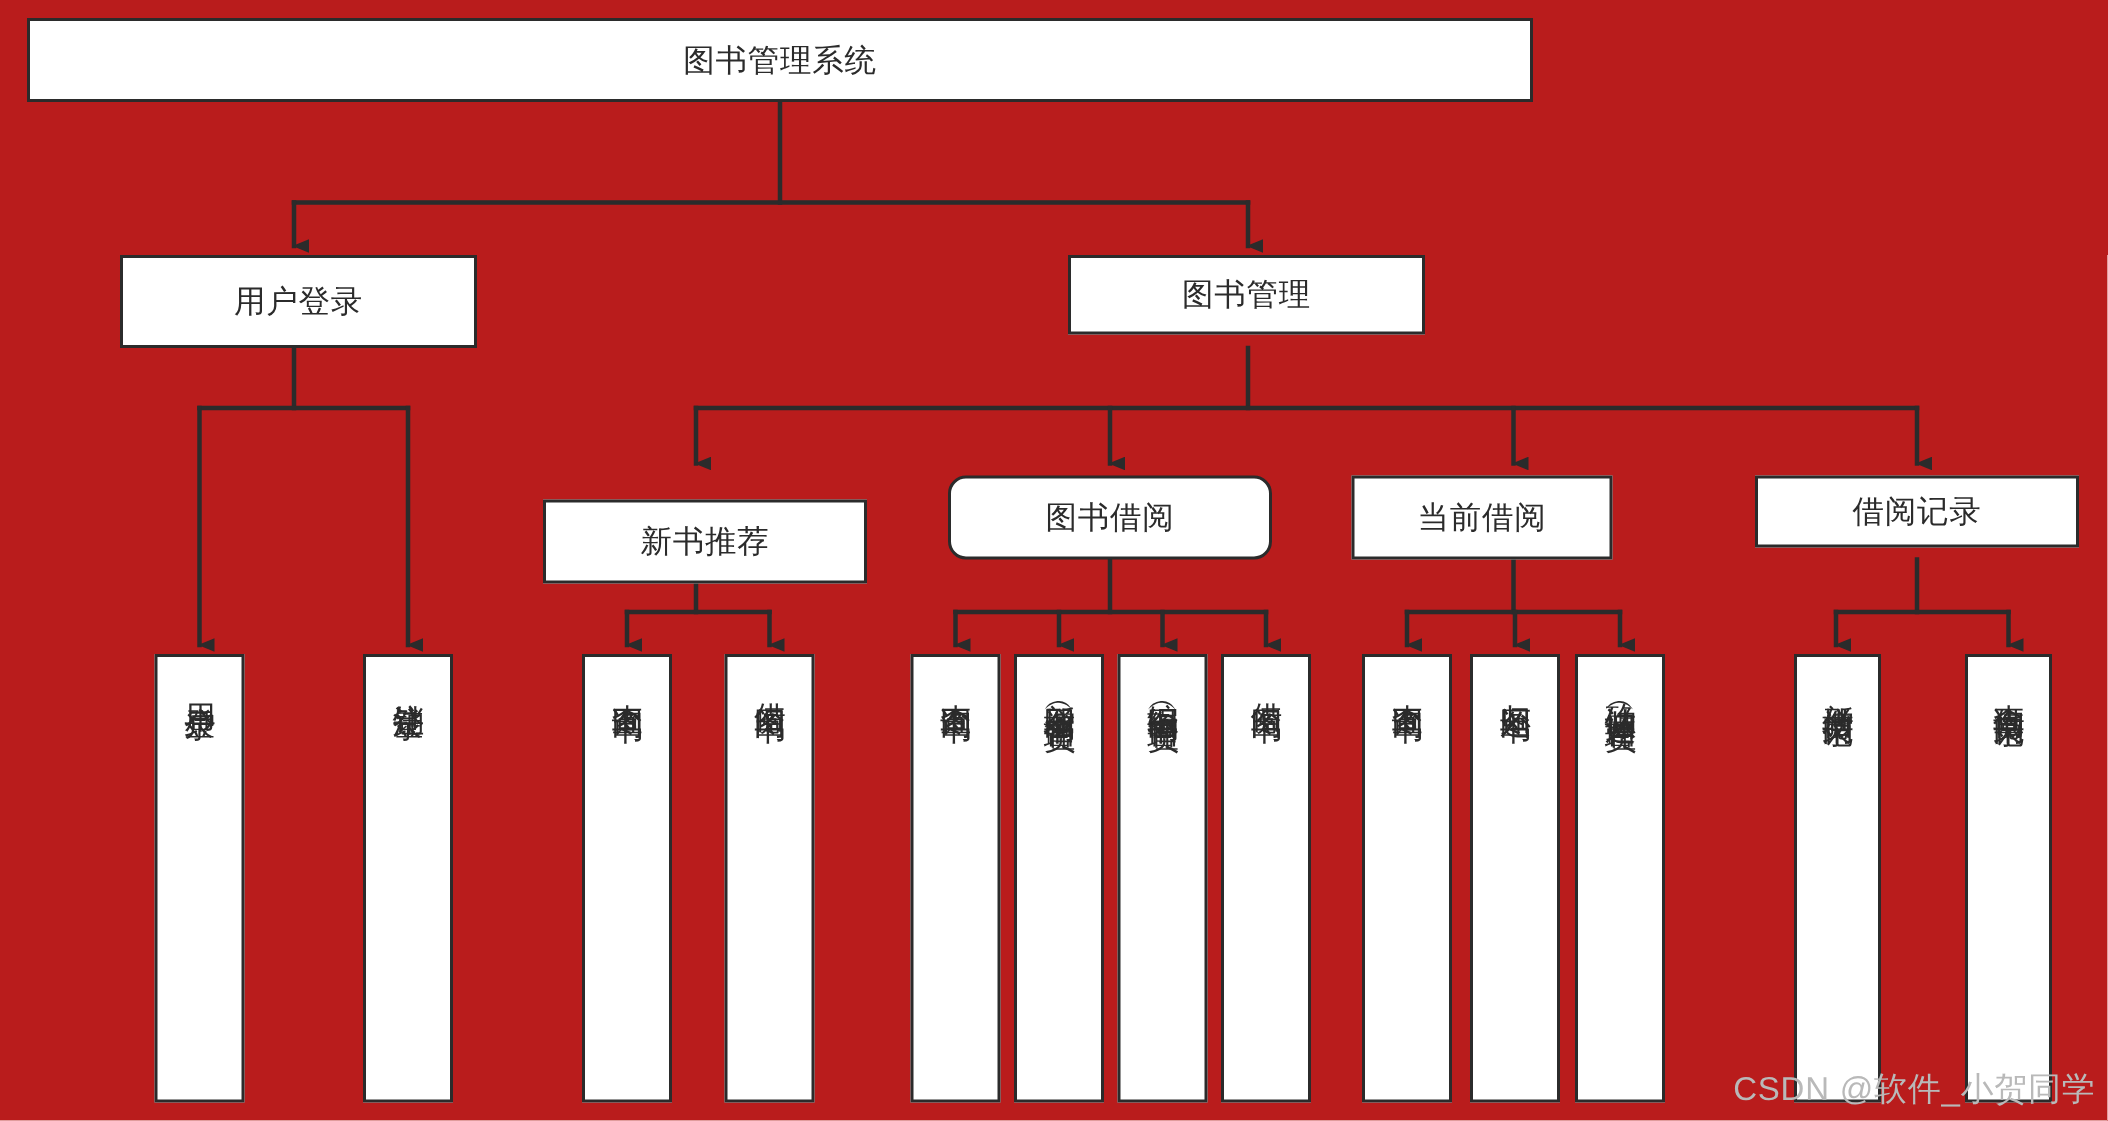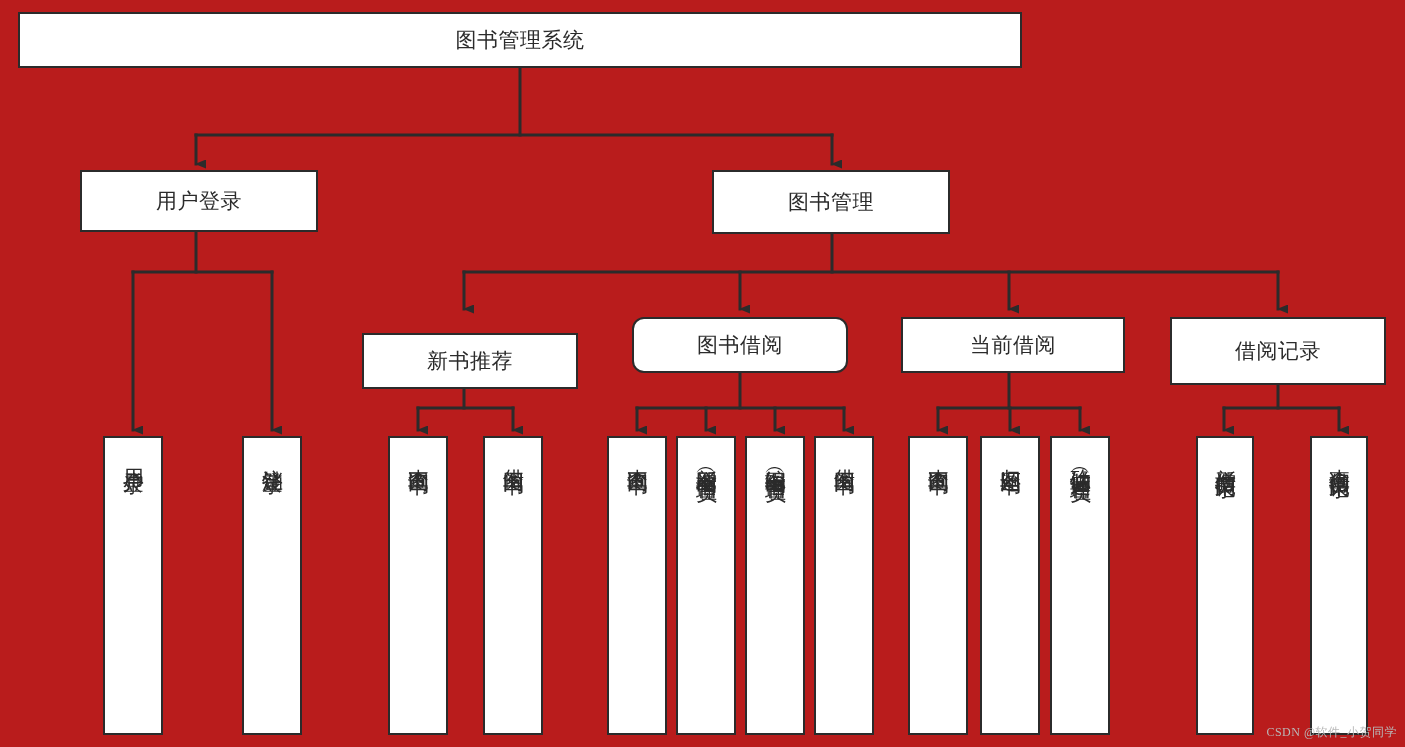--- a/index.html
+++ b/index.html
@@ -53,25 +53,25 @@
     text-orientation: upright;
     font-size: 21px;
     line-height: 1.18;
     letter-spacing: 2px;
     white-space: nowrap;
   }
   #watermark {
     position: absolute;
     right: 8px;
     bottom: 6px;
-    font-size: 12px;
+    font-size: 22px;
     color: #b9b9b9;
     letter-spacing: 0.5px;
     white-space: nowrap;
-    font-family: Liberation Serif, serif;
+    font-family: Liberation Sans, sans-serif;
   }
 </style>
 </head>
 <body>
 
 <div id="diagram-root">
 
   <svg id="edge-layer" viewBox="0 0 1405 747" xmlns="http://www.w3.org/2000/svg">
     <defs>
       <marker id="arrowhead" markerWidth="9" markerHeight="11" refX="4.5" refY="10" orient="auto" markerUnits="userSpaceOnUse">
@@ -122,34 +122,34 @@
     </g>
   </svg>
 
   <div class="node" style="left:18px; top:12px; width:1004px; height:56px;">
     <span class="node-label">图书管理系统</span>
   </div>
 
   <div class="node" style="left:80px; top:170px; width:238px; height:62px;">
     <span class="node-label">用户登录</span>
   </div>
-  <div class="node" style="left:712px; top:170px; width:238px; height:64px;">
+  <div class="node" style="left:712px; top:170px; width:238px; height:53px;">
     <span class="node-label">图书管理</span>
   </div>
 
   <div class="node" style="left:362px; top:333px; width:216px; height:56px;">
     <span class="node-label">新书推荐</span>
   </div>
   <div class="node" style="left:632px; top:317px; width:216px; height:56px;border-radius:12px;">
     <span class="node-label">图书借阅</span>
   </div>
-  <div class="node" style="left:901px; top:317px; width:224px; height:56px;">
+  <div class="node" style="left:901px; top:317px; width:174px; height:56px;">
     <span class="node-label">当前借阅</span>
   </div>
-  <div class="node" style="left:1170px; top:317px; width:216px; height:68px;">
+  <div class="node" style="left:1170px; top:317px; width:216px; height:48px;">
     <span class="node-label">借阅记录</span>
   </div>
 
   <div class="node vertical" style="left:103px; top:436px; width:60px; height:299px;">
     <span class="node-label">用户登录</span>
   </div>
   <div class="node vertical" style="left:242px; top:436px; width:60px; height:299px;">
     <span class="node-label">注销登录</span>
   </div>
 

